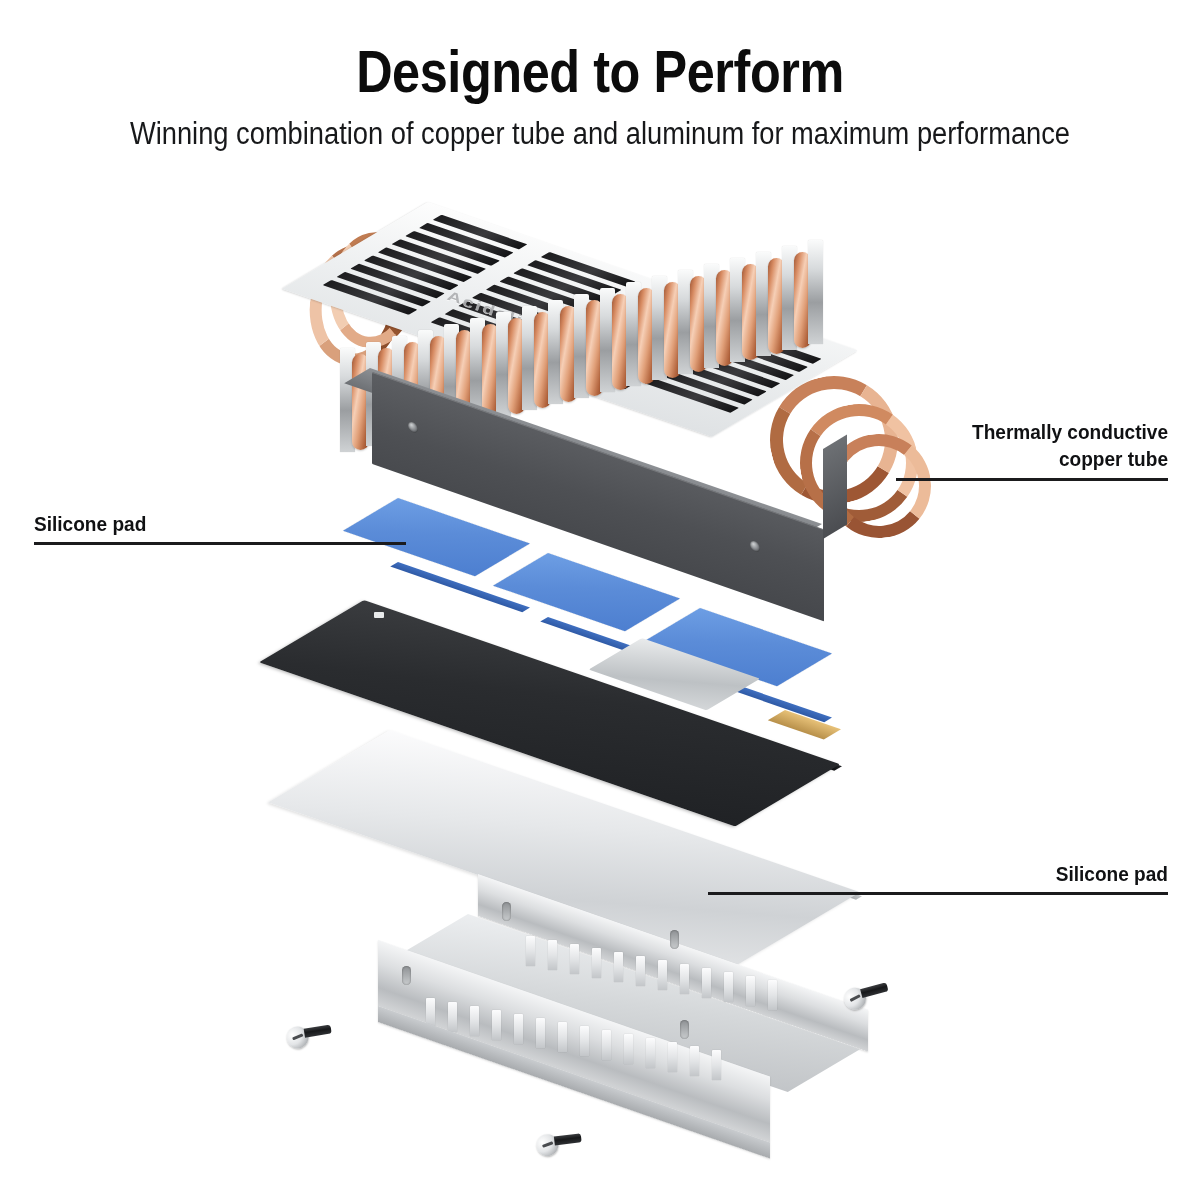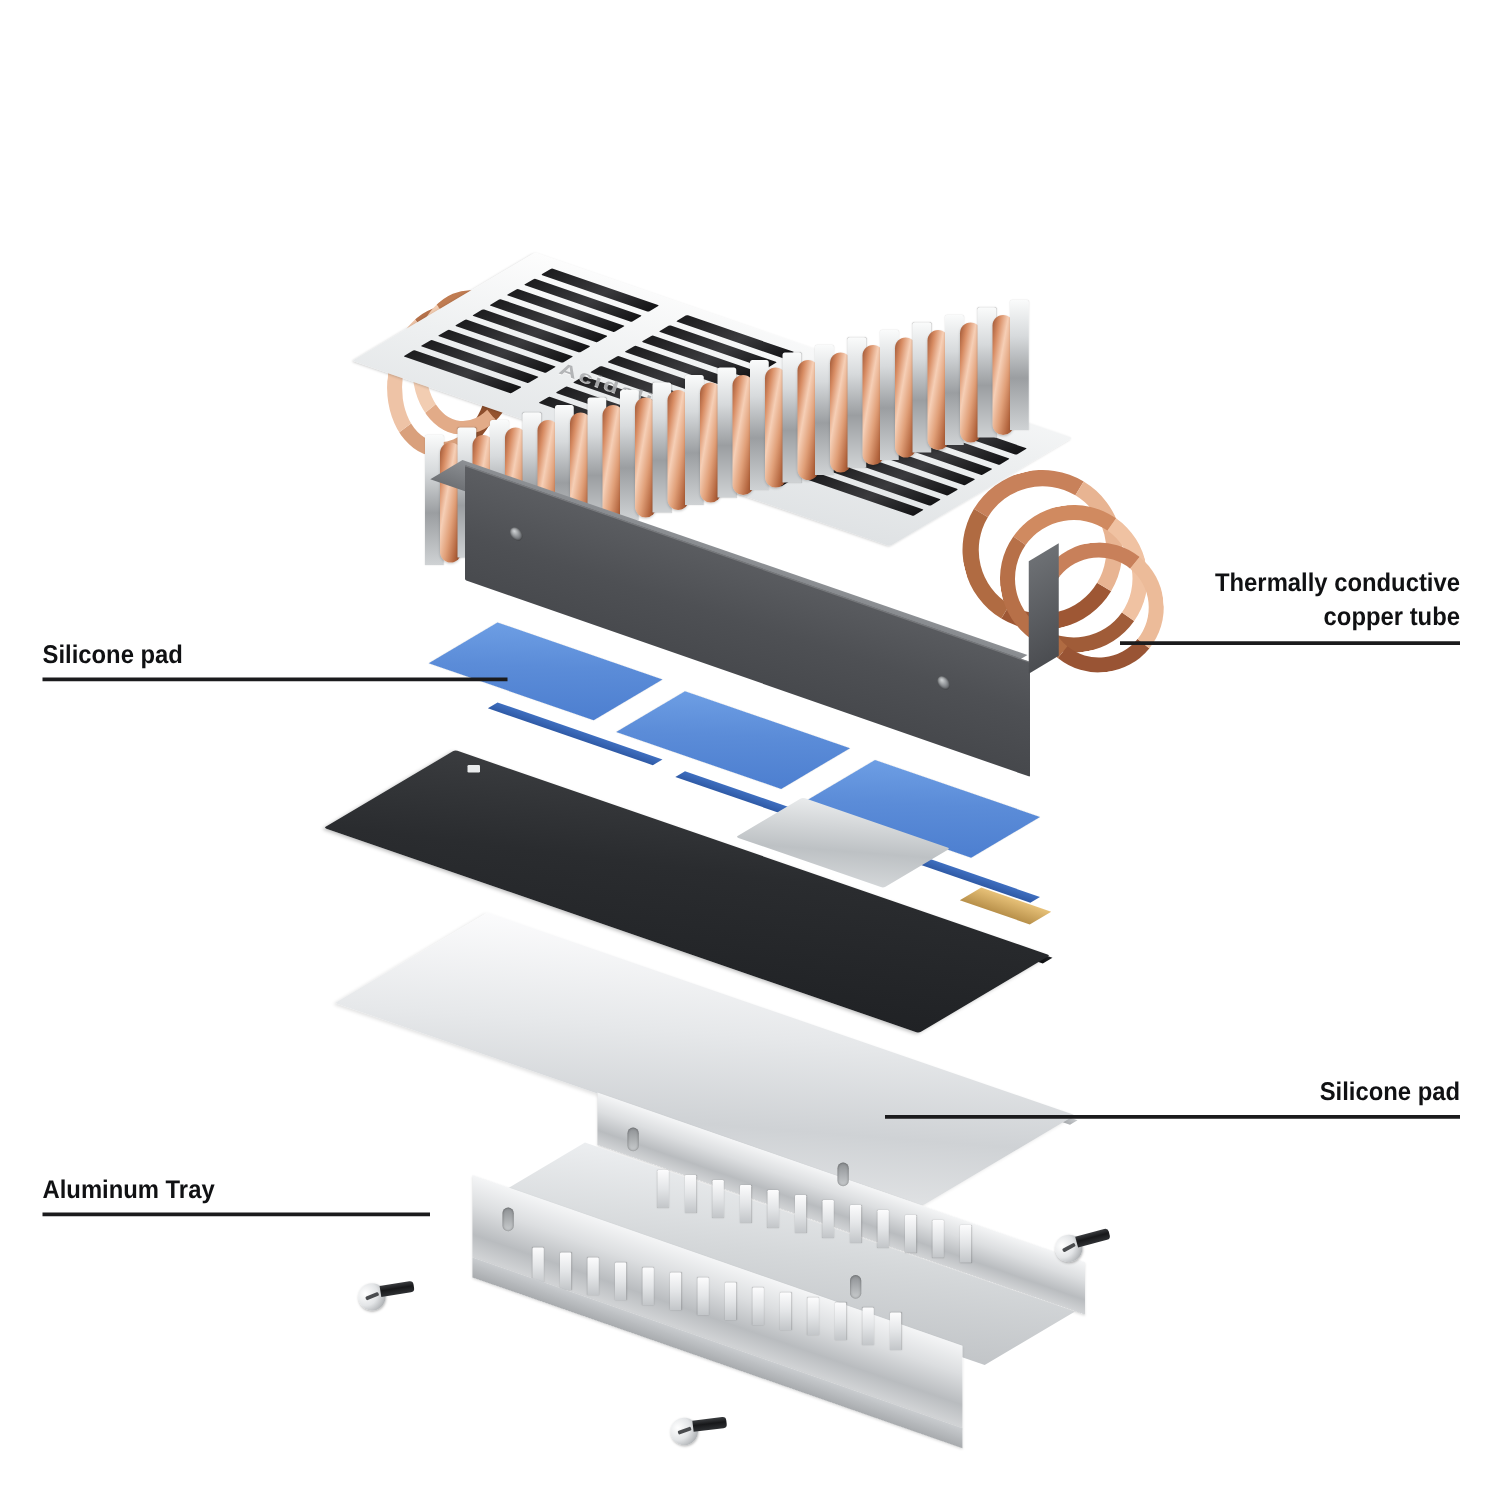--- a/index.html
+++ b/index.html
@@ -240,20 +240,24 @@
     background:linear-gradient(180deg,#3b3d40 0%,#17181a 45%,#2e3033 100%);
     border-radius:0 3px 3px 0;
     transform:rotate(13deg); transform-origin:0 50%;
   }
 </style>
 </head>
 <body>
 
 <div id="stage">
 
+  <div class="header">
+    <div class="title">Designed to Perform</div>
+    <div class="subtitle">Winning combination of copper tube and aluminum for maximum performance</div>
+  </div>
 
   <div class="iso" id="heatsink">
 
     <div class="loop" style="left:470px;top:180px;width:128px;height:128px;border-width:13px;
                 border-color:#c8815a #e8b492 #9e5734 #b06b42;transform:rotate(-14deg);"></div>
     <div class="loop" style="left:500px;top:208px;width:118px;height:118px;border-width:12px;
                 border-color:#d08a60 #f0c2a2 #a05c38 #b77048;transform:rotate(-10deg);"></div>
     <div class="loop" style="left:527px;top:238px;width:104px;height:104px;border-width:12px;
                 border-color:#c8805a #ecbb99 #995434 #b06b42;transform:rotate(-6deg);"></div>
 
@@ -434,29 +438,25 @@
       <div class="slot"></div>
       <div class="shaft"></div>
   </div>
 
 
   <div class="callout left" style="left:34px;top:510px;width:372px;">
     <div class="ctext">Silicone pad</div>
     <div class="leader"></div>
   </div>
 
-  <div class="callout right" style="left:896px;top:418px;width:272px;margin-top:35px;">
+  <div class="callout right" style="left:896px;top:418px;width:272px;">
     <div class="ctext">Thermally conductive
 copper tube</div>
     <div class="leader"></div>
   </div>
 
   <div class="callout right" style="left:708px;top:860px;width:460px;">
     <div class="ctext">Silicone pad</div>
     <div class="leader"></div>
   </div>
 
-  <div class="callout left" style="left:34px;top:938px;width:310px;">
-    <div class="ctext">Aluminum Tray</div>
-    <div class="leader"></div>
-  </div>
 
 </div>
 
 </body></html>

